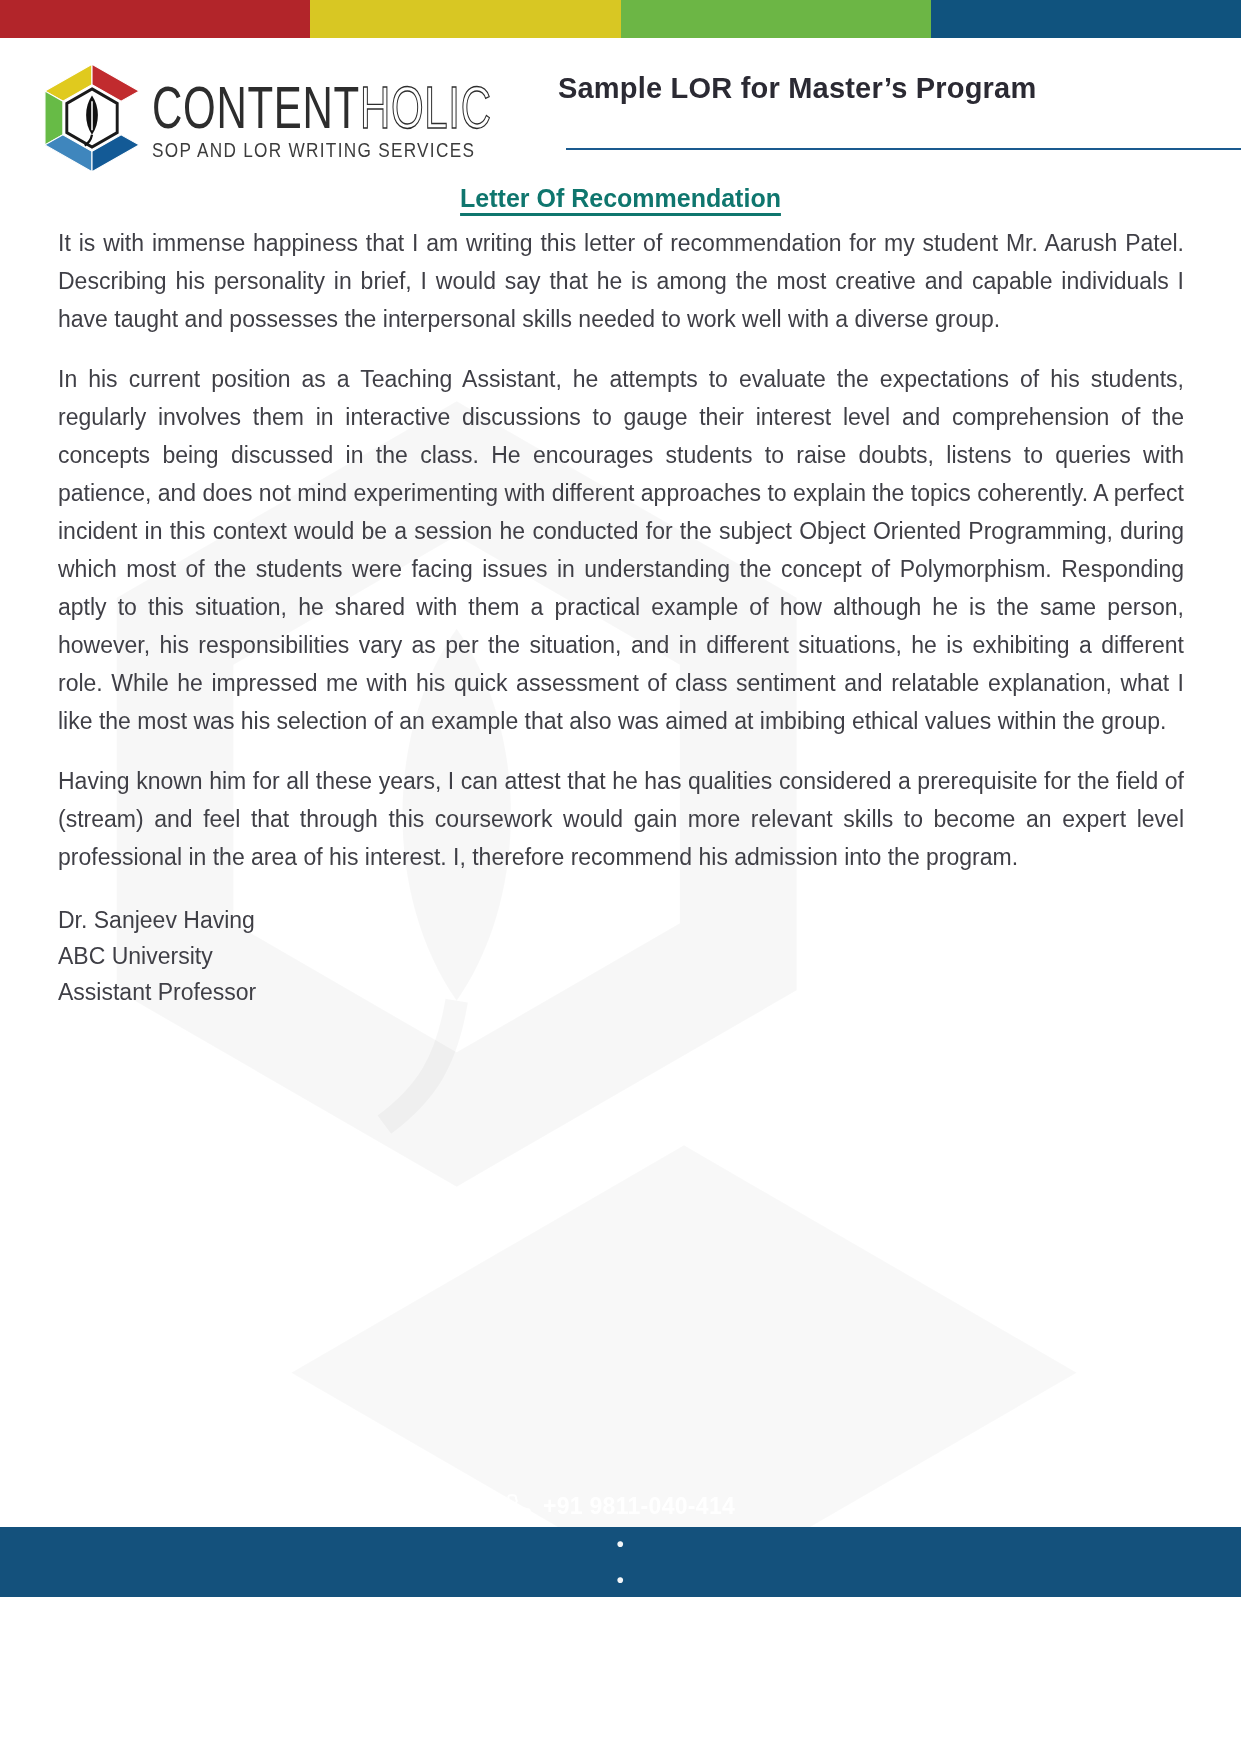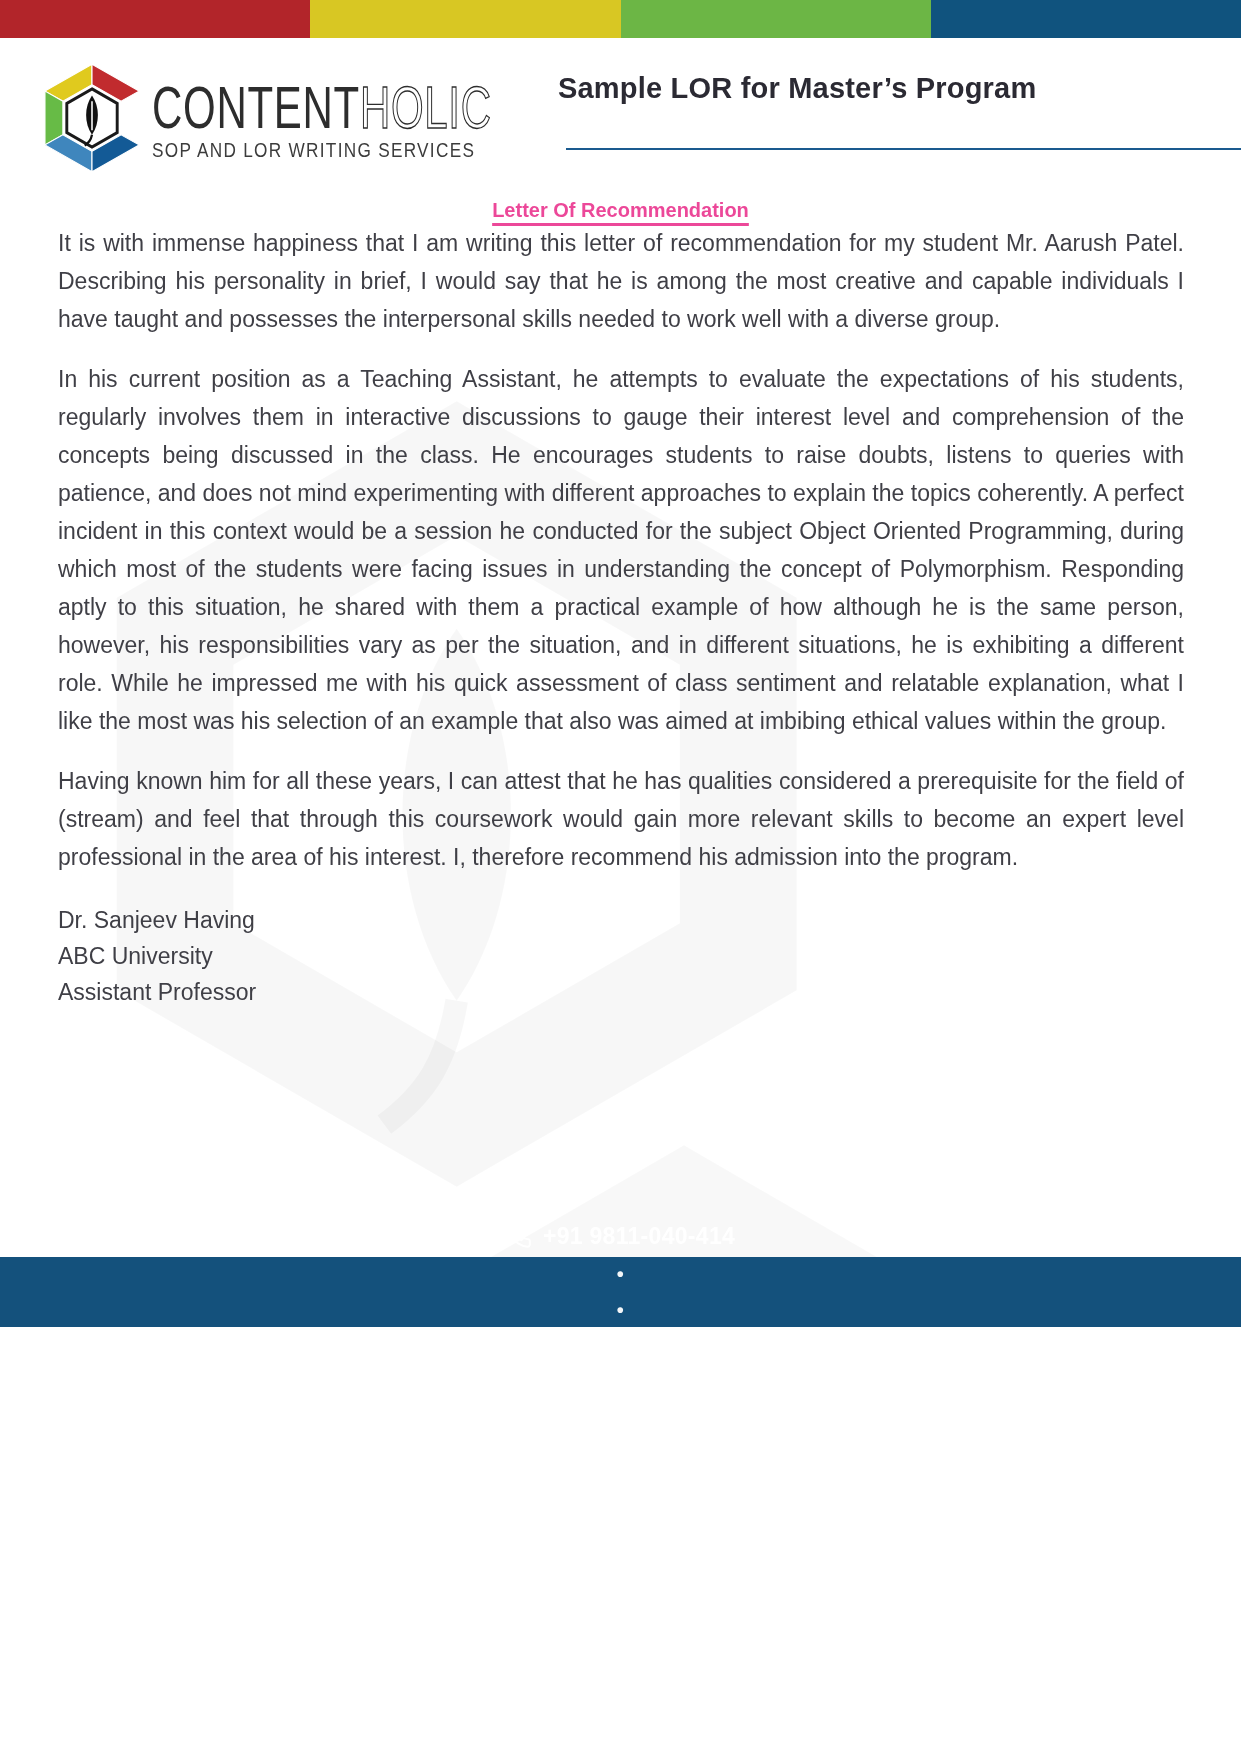--- a/index.html
+++ b/index.html
@@ -1,38 +1,38 @@
 <!DOCTYPE html>
 <html><head>
 <meta charset="utf-8">
 <style>
   html,body{margin:0;padding:0;background:#ffffff;}
-  .page{position:relative;width:1241px;height:1327px;background:#ffffff;overflow:hidden;
+  .page{position:relative;width:1241px;height:1597px;background:#ffffff;overflow:hidden;
         font-family:"Liberation Sans", sans-serif;margin:0 auto;}
 
   
   .topbar{position:absolute;top:0;left:0;right:0;height:38px;display:flex;z-index:2;}
   .topbar > div{flex:1 1 0;height:100%;}
 
   
   .logo-icon{position:absolute;left:36px;top:62px;width:112px;height:112px;z-index:2;}
   .wordmark{position:absolute;left:152px;top:78px;font-size:60px;line-height:1;
             font-weight:400;color:#2d2d2d;white-space:nowrap;letter-spacing:1px;
             transform:scaleX(0.70);transform-origin:left top;z-index:2;}
   .wm-outline{color:transparent;-webkit-text-stroke:1.4px #2d2d2d;}
   .brand-tagline{position:absolute;left:152px;top:139px;font-size:20px;letter-spacing:1.5px;
             color:#3c3c3c;white-space:nowrap;transform:scaleX(0.86);transform-origin:left top;z-index:2;}
 
   .doc-title{position:absolute;left:558px;top:72px;font-size:29px;font-weight:700;
              color:#2b2a33;letter-spacing:0.2px;z-index:2;}
   .title-rule{position:absolute;left:566px;right:0;top:148px;height:2px;background:#1a5a8f;z-index:2;}
 
   
-  .letter-heading{position:absolute;left:0;right:0;top:199px;text-align:center;
-                  font-size:20px;font-weight:700;color:#ec4899;z-index:2;}
+  .letter-heading{position:absolute;left:0;right:0;top:184px;text-align:center;
+                  font-size:25px;font-weight:700;color:#0f766e;z-index:2;}
   .letter-heading span{text-decoration:underline;text-decoration-thickness:3px;text-underline-offset:6px;}
 
   .letter-body{position:absolute;left:58px;top:224px;width:1126px;font-size:23px;line-height:38px;
                color:#3f3f46;z-index:2;}
   .letter-body .letter-paragraph{margin:0 0 22px 0;text-align:justify;}
 
   .signature{margin-top:26px;}
   .signature .signature-line{line-height:36px;text-align:left;}
 
   

